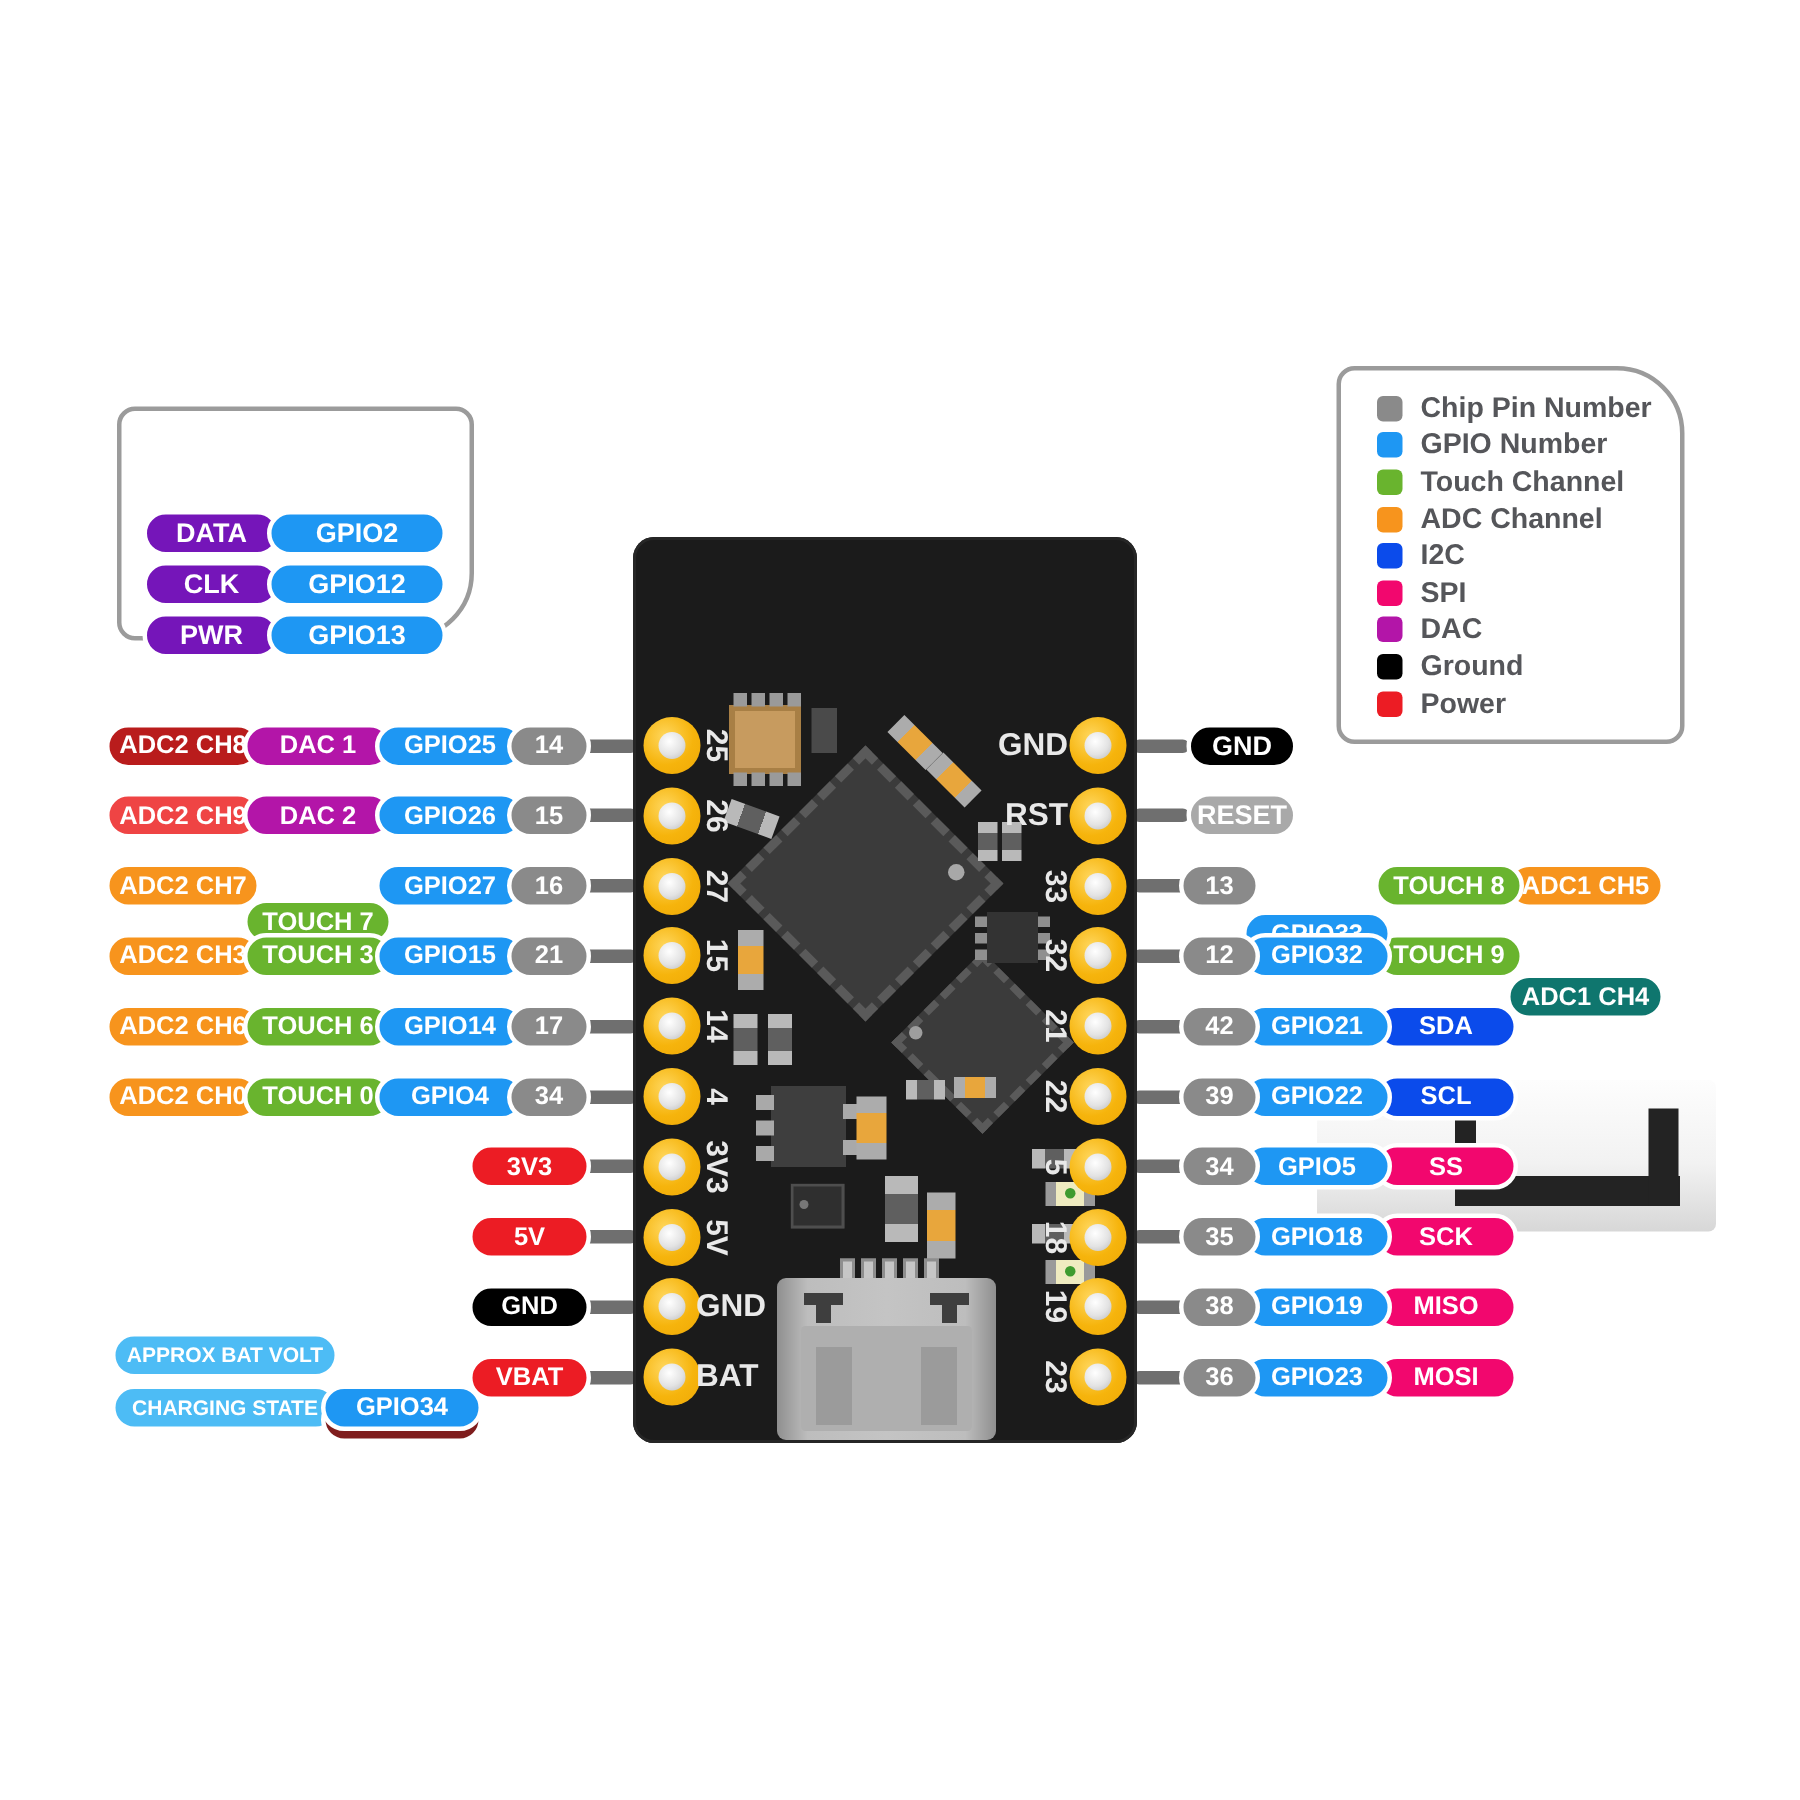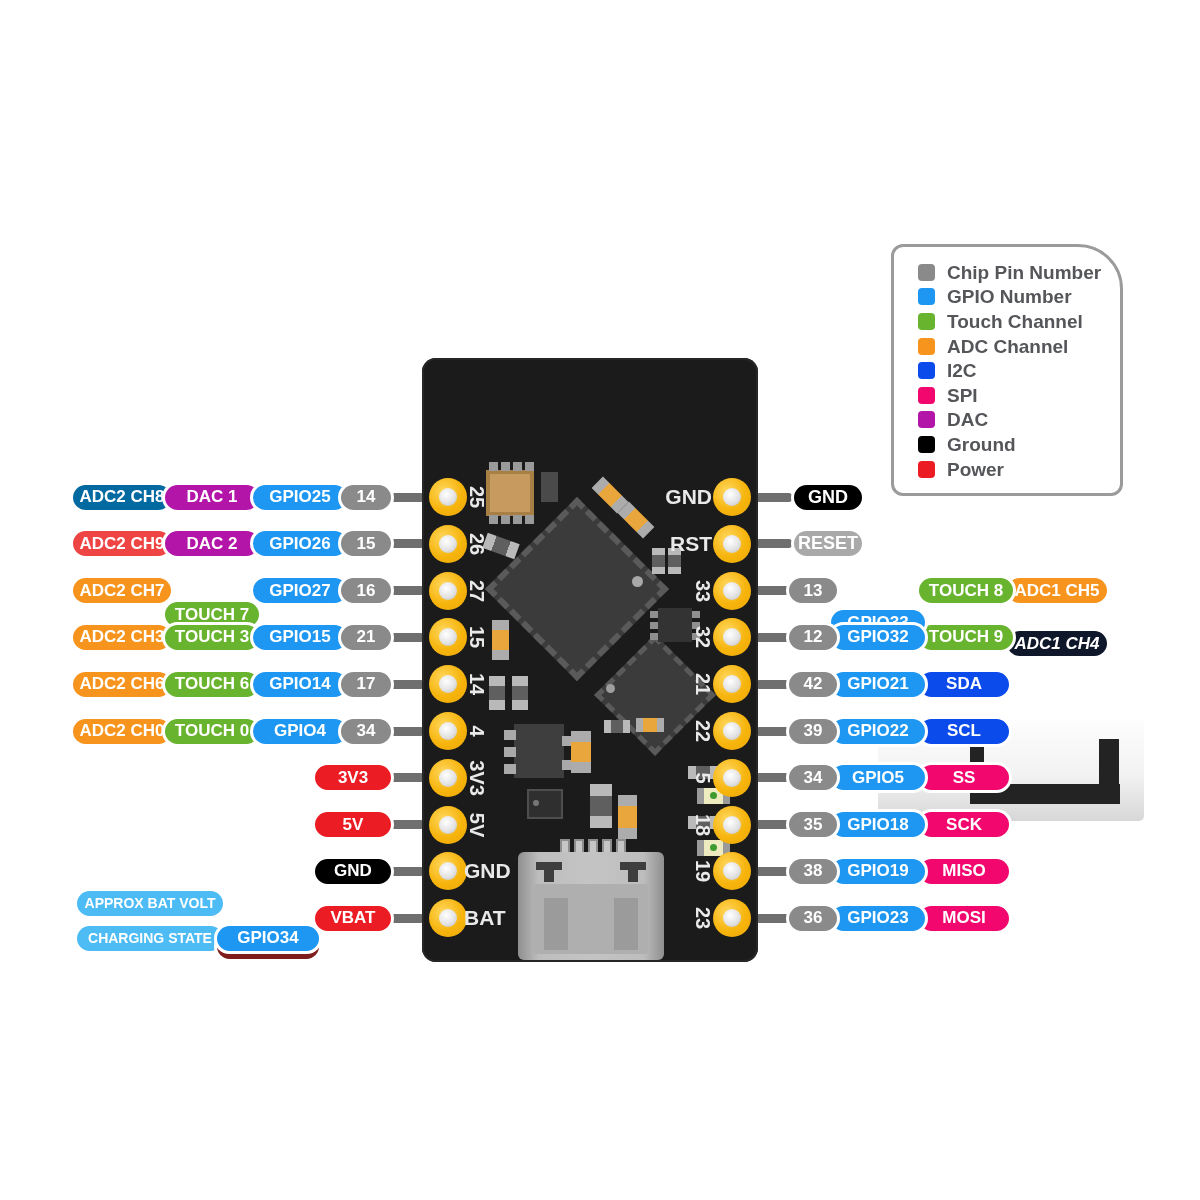--- a/index.html
+++ b/index.html
@@ -219,21 +219,21 @@
       <div class="rotlabel" style="left: 681px; top: 622.4px;">32</div>
       <div class="rotlabel" style="left: 681px; top: 669.2px;">21</div>
       <div class="rotlabel" style="left: 681px; top: 716px;">22</div>
       <div class="rotlabel" style="left: 681px; top: 762.8px;">5</div>
       <div class="rotlabel" style="left: 681px; top: 809.6px;">18</div>
       <div class="rotlabel" style="left: 681px; top: 856.4px;">19</div>
       <div class="rotlabel" style="left: 681px; top: 903.2px;">23</div>
     </div>
 
   <div class="rows" id="rows">
-      <div class="pill" style="left: 70px; top: 481.5px; width: 104px; background: #0369a1; z-index: 10;">ADC2 CH8</div>
+      <div class="pill" style="left: 70px; top: 481.5px; width: 104px; background: #b91c1c; z-index: 10;">ADC2 CH8</div>
       <div class="pill" style="left: 162px; top: 481.5px; width: 100px; background: rgb(179, 21, 168); z-index: 11;">DAC 1</div>
       <div class="pill" style="left: 250px; top: 481.5px; width: 100px; background: rgb(30, 151, 243); z-index: 12;">GPIO25</div>
       <div class="pill" style="left: 338px; top: 481.5px; width: 56px; background: rgb(138, 138, 138); z-index: 13;">14</div>
       <div class="pill" style="left: 70px; top: 528.3px; width: 104px; background: #ef4444; z-index: 10;">ADC2 CH9</div>
       <div class="pill" style="left: 162px; top: 528.3px; width: 100px; background: rgb(179, 21, 168); z-index: 11;">DAC 2</div>
       <div class="pill" style="left: 250px; top: 528.3px; width: 100px; background: rgb(30, 151, 243); z-index: 12;">GPIO26</div>
       <div class="pill" style="left: 338px; top: 528.3px; width: 56px; background: rgb(138, 138, 138); z-index: 13;">15</div>
       <div class="pill" style="left: 70px; top: 575.1px; width: 104px; background: rgb(247, 148, 29); z-index: 10;">ADC2 CH7</div>
       <div class="pill" style="left: 162px; top: 575.1px; width: 100px; background: rgb(105, 180, 46); z-index: 11; margin-top: 24px;">TOUCH 7</div>
       <div class="pill" style="left: 250px; top: 575.1px; width: 100px; background: rgb(30, 151, 243); z-index: 12;">GPIO27</div>
@@ -260,41 +260,54 @@
       <div class="pill" style="left: 214px; top: 922.5px; width: 108px; background: rgb(30, 151, 243); z-index: 14; text-align: center;">GPIO34</div>
       <div class="pill" style="left: 791px; top: 481.5px; width: 74px; background: rgb(0, 0, 0); z-index: 10; font-size: 18px;">GND</div>
       <div class="pill" style="left: 791px; top: 528.3px; width: 74px; background: rgb(169, 169, 169); z-index: 10; font-size: 18px;">RESET</div>
       <div class="pill" style="left: 786px; top: 575.1px; width: 54px; background: rgb(138, 138, 138); z-index: 14;">13</div>
       <div class="pill" style="left: 828px; top: 575.1px; width: 100px; background: rgb(30, 151, 243); z-index: 13; margin-top: 32px;">GPIO33</div>
       <div class="pill" style="left: 916px; top: 575.1px; width: 100px; background: rgb(105, 180, 46); z-index: 12;">TOUCH 8</div>
       <div class="pill" style="left: 1004px; top: 575.1px; width: 106px; background: rgb(247, 148, 29); z-index: 11;">ADC1 CH5</div>
       <div class="pill" style="left: 786px; top: 621.9px; width: 54px; background: rgb(138, 138, 138); z-index: 14;">12</div>
       <div class="pill" style="left: 828px; top: 621.9px; width: 100px; background: rgb(30, 151, 243); z-index: 13;">GPIO32</div>
       <div class="pill" style="left: 916px; top: 621.9px; width: 100px; background: rgb(105, 180, 46); z-index: 12;">TOUCH 9</div>
-      <div class="pill" style="left: 1004px; top: 628px; width: 106px; background: #0f172a; z-index: 11; font-style: italic;">ADC1 CH4</div>
+      <div class="pill" style="left: 1004px; top: 649px; width: 106px; background: #0f766e; z-index: 11;">ADC1 CH4</div>
       <div class="pill" style="left: 786px; top: 668.7px; width: 54px; background: rgb(138, 138, 138); z-index: 13;">42</div>
       <div class="pill" style="left: 828px; top: 668.7px; width: 100px; background: rgb(30, 151, 243); z-index: 12;">GPIO21</div>
       <div class="pill" style="left: 916px; top: 668.7px; width: 96px; background: rgb(11, 75, 235); z-index: 11;">SDA</div>
       <div class="pill" style="left: 786px; top: 715.5px; width: 54px; background: rgb(138, 138, 138); z-index: 13;">39</div>
       <div class="pill" style="left: 828px; top: 715.5px; width: 100px; background: rgb(30, 151, 243); z-index: 12;">GPIO22</div>
       <div class="pill" style="left: 916px; top: 715.5px; width: 96px; background: rgb(11, 75, 235); z-index: 11;">SCL</div>
       <div class="pill" style="left: 786px; top: 762.3px; width: 54px; background: rgb(138, 138, 138); z-index: 13;">34</div>
       <div class="pill" style="left: 828px; top: 762.3px; width: 100px; background: rgb(30, 151, 243); z-index: 12;">GPIO5</div>
       <div class="pill" style="left: 916px; top: 762.3px; width: 96px; background: rgb(242, 7, 110); z-index: 11;">SS</div>
       <div class="pill" style="left: 786px; top: 809.1px; width: 54px; background: rgb(138, 138, 138); z-index: 13;">35</div>
       <div class="pill" style="left: 828px; top: 809.1px; width: 100px; background: rgb(30, 151, 243); z-index: 12;">GPIO18</div>
       <div class="pill" style="left: 916px; top: 809.1px; width: 96px; background: rgb(242, 7, 110); z-index: 11;">SCK</div>
       <div class="pill" style="left: 786px; top: 855.9px; width: 54px; background: rgb(138, 138, 138); z-index: 13;">38</div>
       <div class="pill" style="left: 828px; top: 855.9px; width: 100px; background: rgb(30, 151, 243); z-index: 12;">GPIO19</div>
       <div class="pill" style="left: 916px; top: 855.9px; width: 96px; background: rgb(242, 7, 110); z-index: 11;">MISO</div>
       <div class="pill" style="left: 786px; top: 902.7px; width: 54px; background: rgb(138, 138, 138); z-index: 13;">36</div>
       <div class="pill" style="left: 828px; top: 902.7px; width: 100px; background: rgb(30, 151, 243); z-index: 12;">GPIO23</div>
       <div class="pill" style="left: 916px; top: 902.7px; width: 96px; background: rgb(242, 7, 110); z-index: 11;">MOSI</div>
     </div>
 
+  <div class="apabox">
+    <div class="pill" style="left:65px;top:15px;width:103px;height:33px;font-size:19px;">
+        <span>APA102</span>
+      </div>
+    <div id="aparows">
+        <div class="pill" style="left: 14px; top: 66px; width: 92px; background: rgb(117, 21, 185); z-index: 2; font-size: 18px; position: absolute;">DATA</div>
+        <div class="pill" style="left: 97px; top: 66px; width: 120px; background: rgb(30, 151, 243); z-index: 3; font-size: 18px;">GPIO2</div>
+        <div class="pill" style="left: 14px; top: 100px; width: 92px; background: rgb(117, 21, 185); z-index: 2; font-size: 18px; position: absolute;">CLK</div>
+        <div class="pill" style="left: 97px; top: 100px; width: 120px; background: rgb(30, 151, 243); z-index: 3; font-size: 18px;">GPIO12</div>
+        <div class="pill" style="left: 14px; top: 134px; width: 92px; background: rgb(117, 21, 185); z-index: 2; font-size: 18px; position: absolute;">PWR</div>
+        <div class="pill" style="left: 97px; top: 134px; width: 120px; background: rgb(30, 151, 243); z-index: 3; font-size: 18px;">GPIO13</div>
+      </div>
+  </div>
 
   <div class="legendbox">
     <div id="legenditems">
         <div class="legend-item" style="">
           <div class="legend-swatch" style="background: rgb(138, 138, 138);"></div>
           <div class="legend-label" style="">Chip Pin Number</div>
         </div>
         <div class="legend-item" style="">
           <div class="legend-swatch" style="background: rgb(30, 151, 243);"></div>
           <div class="legend-label" style="">GPIO Number</div>

